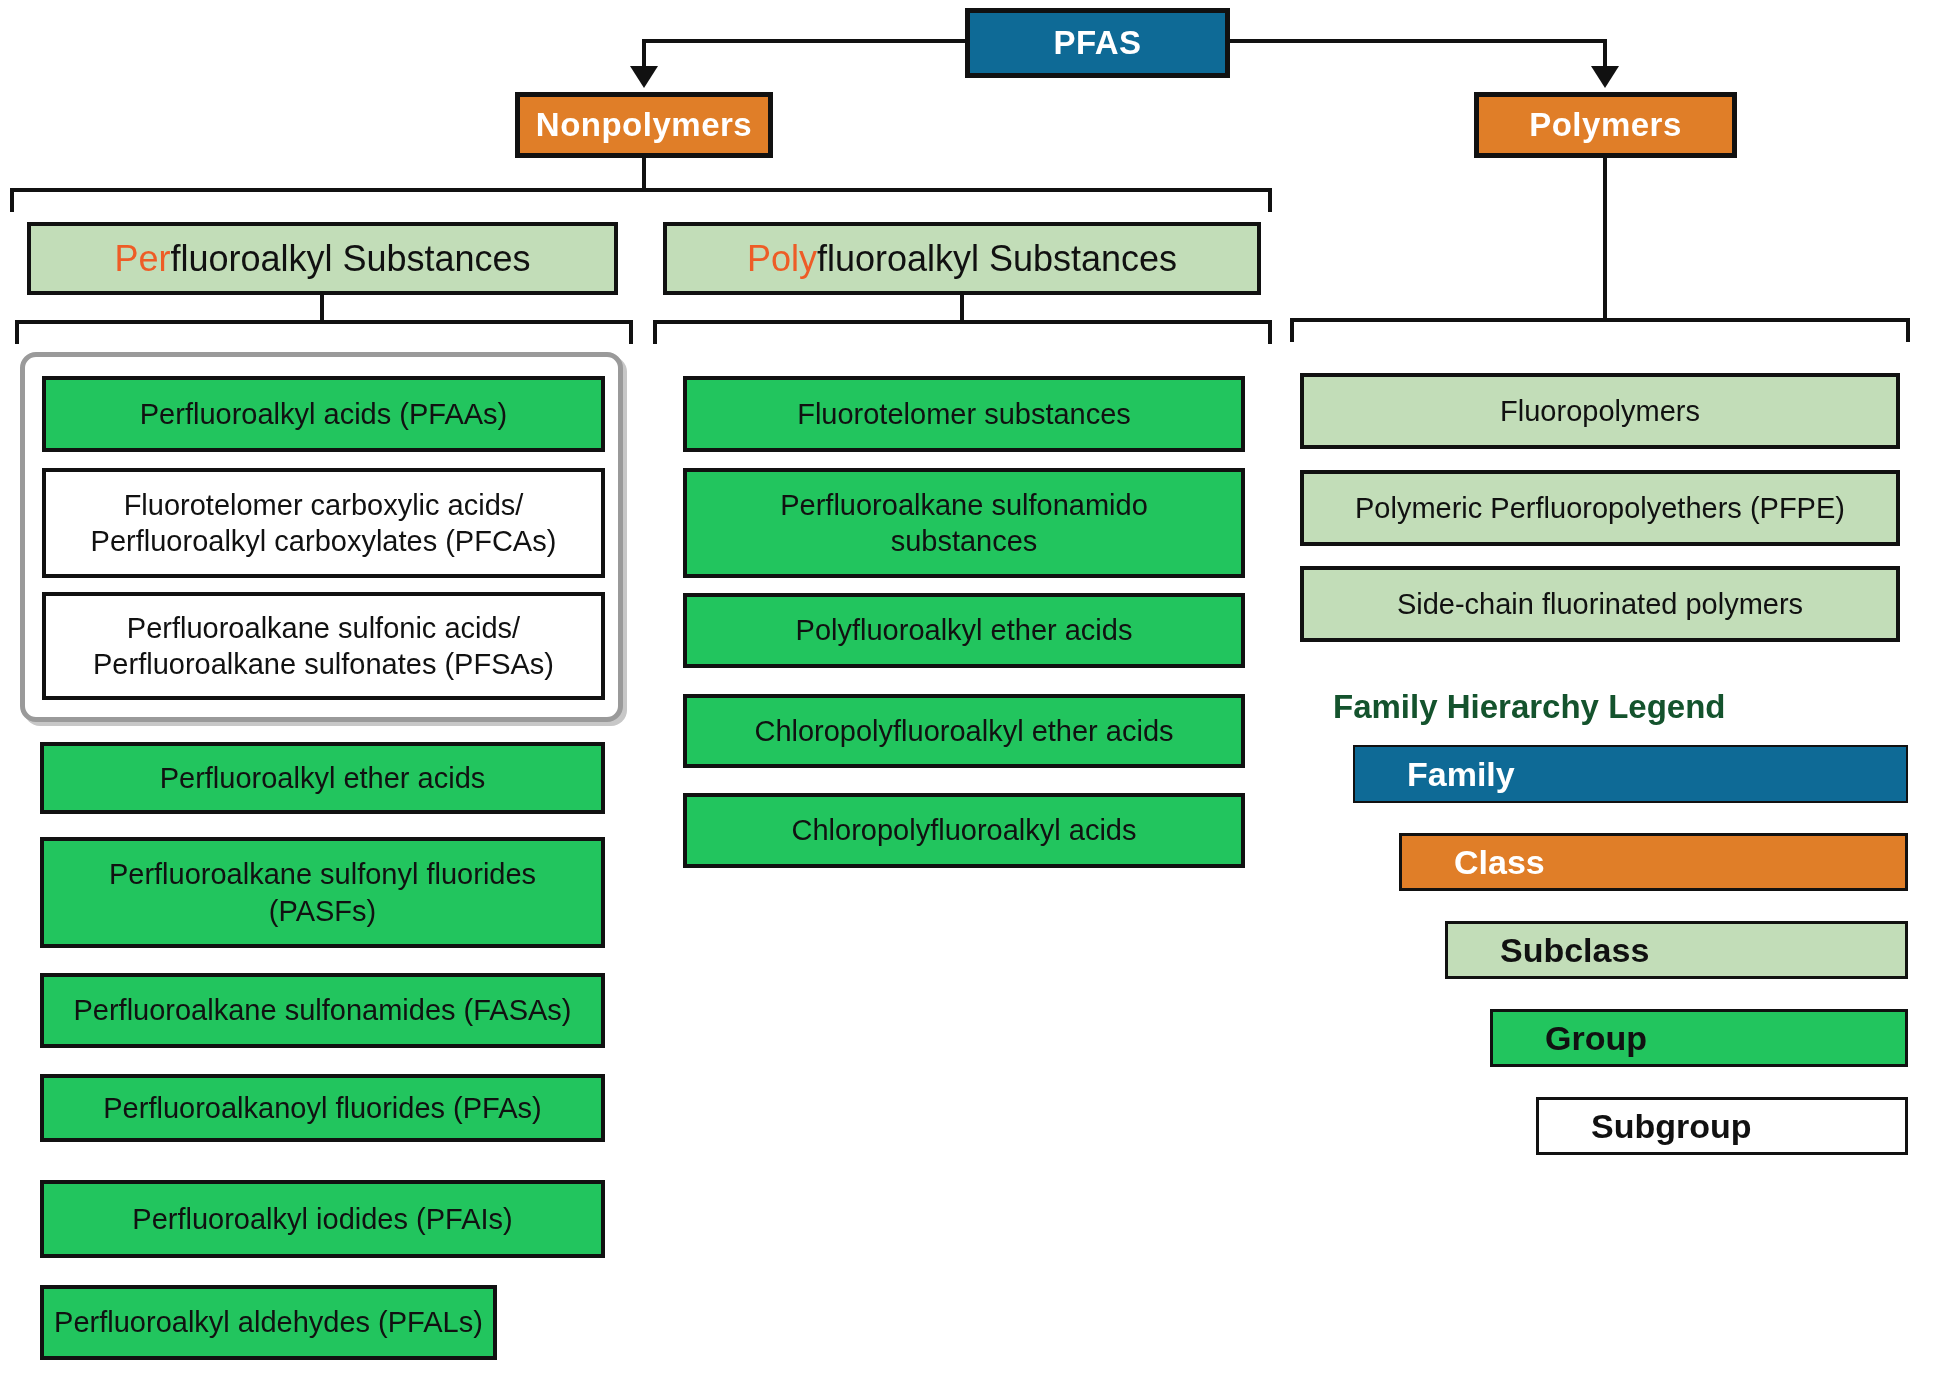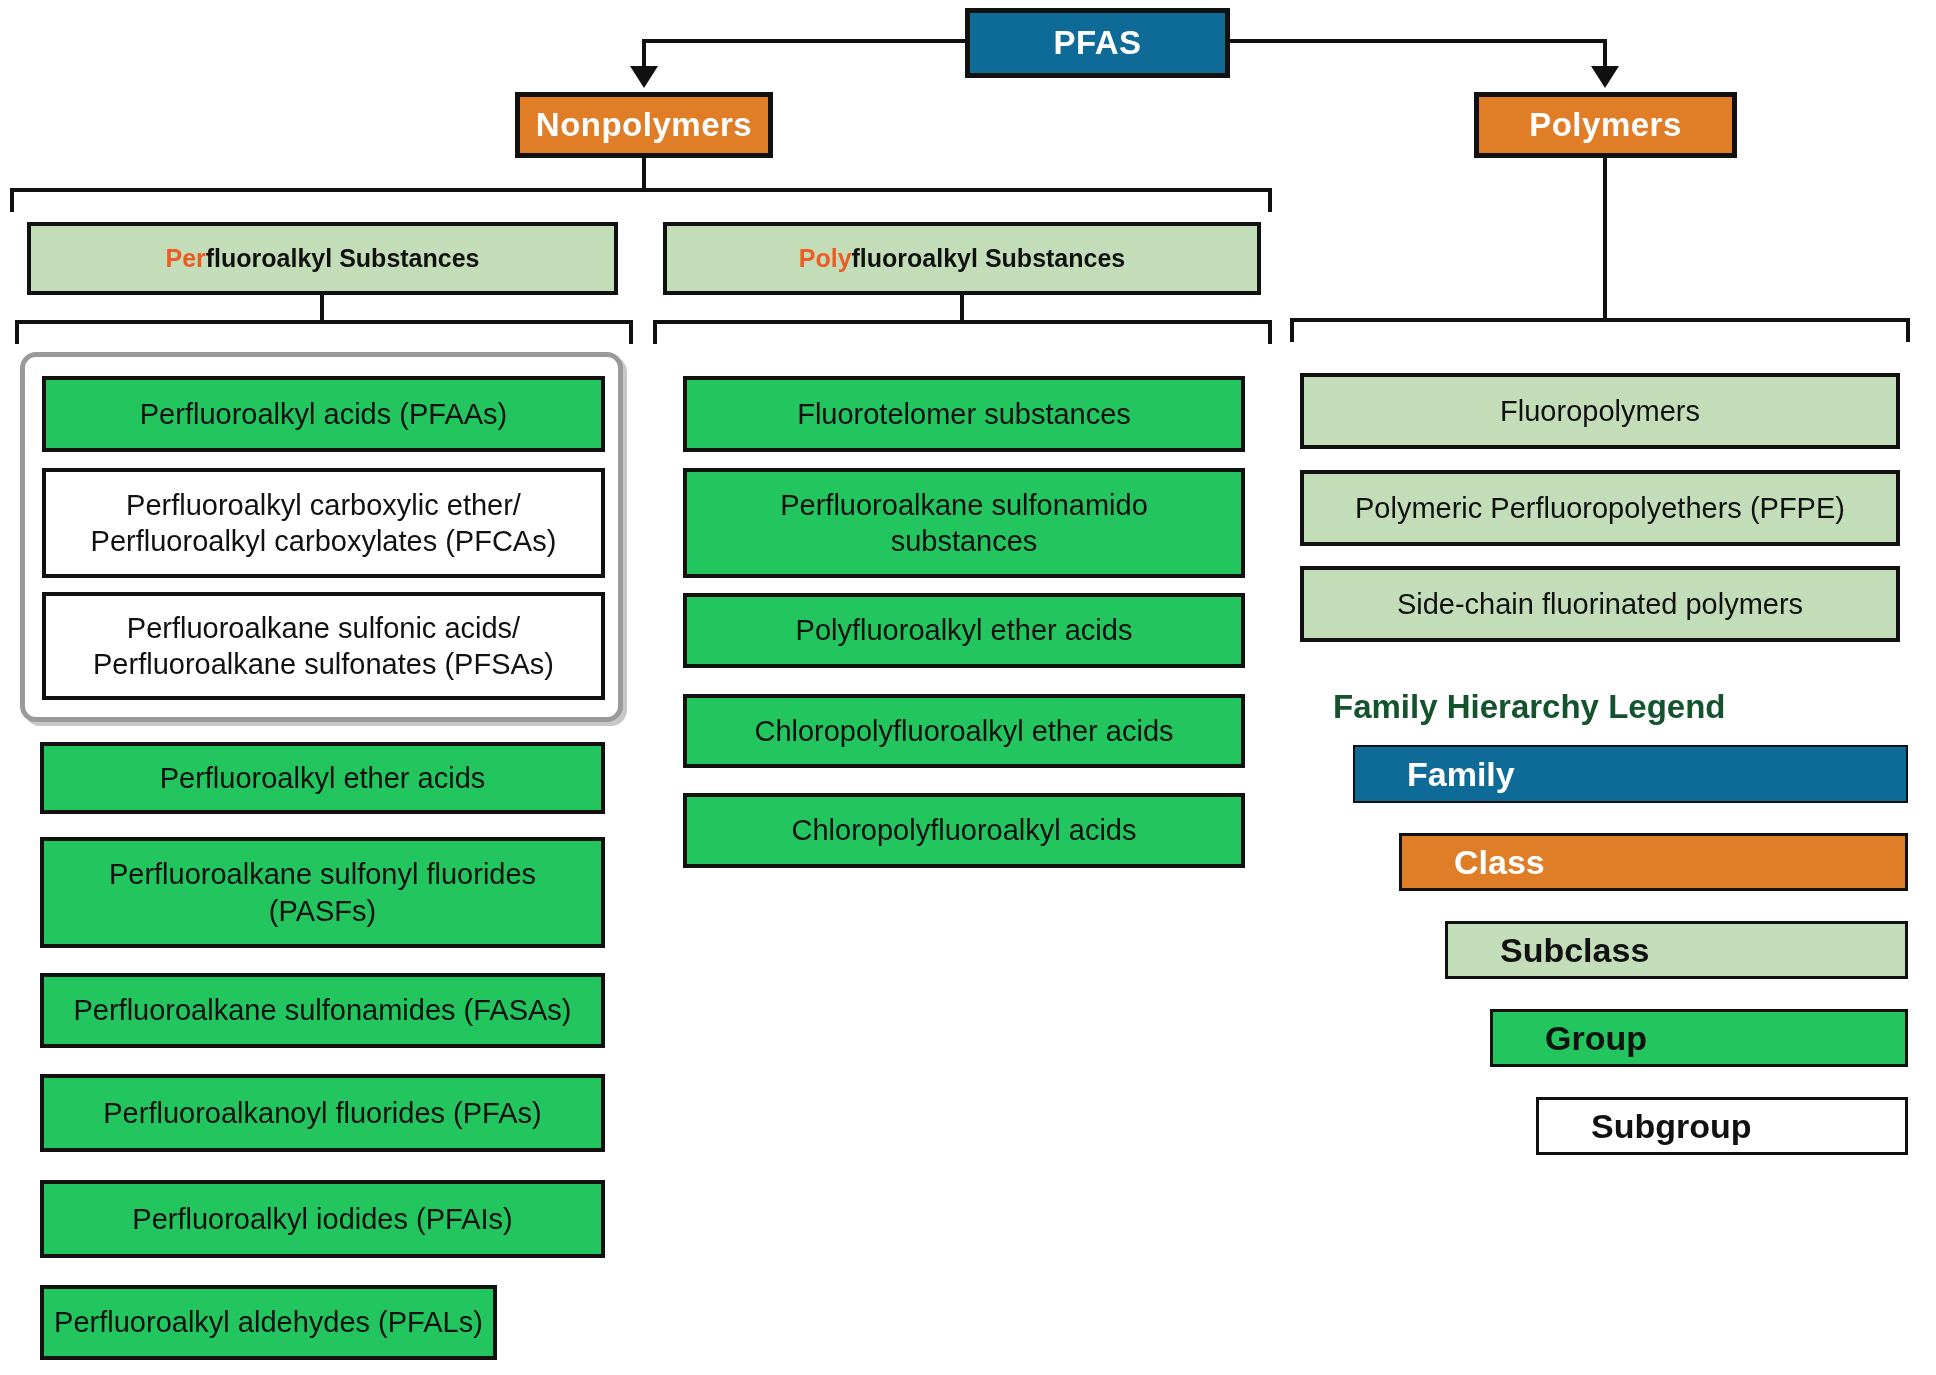--- a/index.html
+++ b/index.html
@@ -29,22 +29,22 @@
   .fill-blue{background:#0E6A96;}
   .fill-orange{background:#E07E28;}
   .top-node{
     border-width:5px;
     color:#fff;
     font-weight:bold;
     font-size:33px;
     letter-spacing:0.5px;
   }
   .subclass-hdr{
-    font-weight:bold;
-    font-size:25px;
+    font-weight:normal;
+    font-size:36px;
   }
   .subclass-hdr .accent{color:#EE5C26;}
   .hline,.vline{position:absolute;background:#111;}
   .hline{height:4px;}
   .vline{width:4px;}
   .arrow-down{
     position:absolute;
     width:0;height:0;
     border-left:14px solid transparent;
     border-right:14px solid transparent;
@@ -126,39 +126,39 @@
 <div class="hline" style="left:1290px;top:318px;width:620px;"></div>
 <div class="vline" style="left:1290px;top:318px;height:24px;"></div>
 <div class="vline" style="left:1906px;top:318px;height:24px;"></div>
 
 <div class="pfaa-container" style="left:20px;top:352px;width:603px;height:370px;"></div>
 
 <div class="box fill-gray" style="left:42px;top:376px;width:563px;height:76px;">
   <span>Perfluoroalkyl acids (PFAAs)</span>
 </div>
 <div class="box fill-white" style="left:42px;top:468px;width:563px;height:110px;">
-  <span>Perfluoroalkyl carboxylic ether/
+  <span>Fluorotelomer carboxylic acids/
 Perfluoroalkyl carboxylates (PFCAs)</span>
 </div>
 <div class="box fill-white" style="left:42px;top:592px;width:563px;height:108px;">
   <span>Perfluoroalkane sulfonic acids/
 Perfluoroalkane sulfonates (PFSAs)</span>
 </div>
 
 <div class="box fill-gray" style="left:40px;top:742px;width:565px;height:72px;">
   <span>Perfluoroalkyl ether acids</span>
 </div>
 <div class="box fill-gray" style="left:40px;top:837px;width:565px;height:111px;">
   <span>Perfluoroalkane sulfonyl fluorides
 (PASFs)</span>
 </div>
 <div class="box fill-gray" style="left:40px;top:973px;width:565px;height:75px;">
   <span>Perfluoroalkane sulfonamides (FASAs)</span>
 </div>
-<div class="box fill-gray" style="left:40px;top:1074px;width:565px;height:78px;">
+<div class="box fill-gray" style="left:40px;top:1074px;width:565px;height:68px;">
   <span>Perfluoroalkanoyl fluorides (PFAs)</span>
 </div>
 <div class="box fill-gray" style="left:40px;top:1180px;width:565px;height:78px;">
   <span>Perfluoroalkyl iodides (PFAIs)</span>
 </div>
 <div class="box fill-gray" style="left:40px;top:1285px;width:457px;height:75px;">
   <span>Perfluoroalkyl aldehydes (PFALs)</span>
 </div>
 
 <div class="box fill-gray" style="left:683px;top:376px;width:562px;height:76px;">

